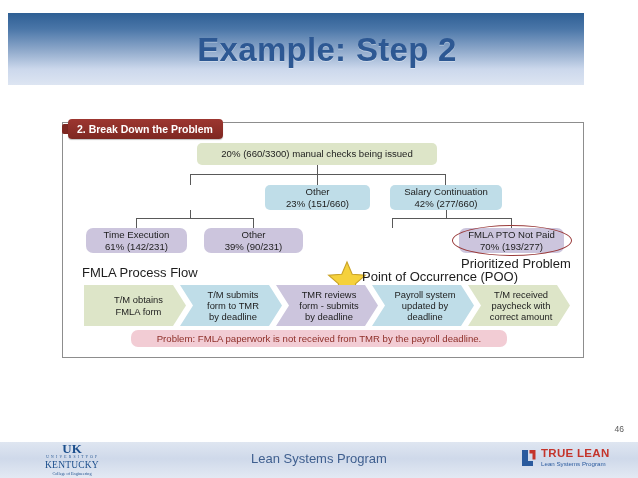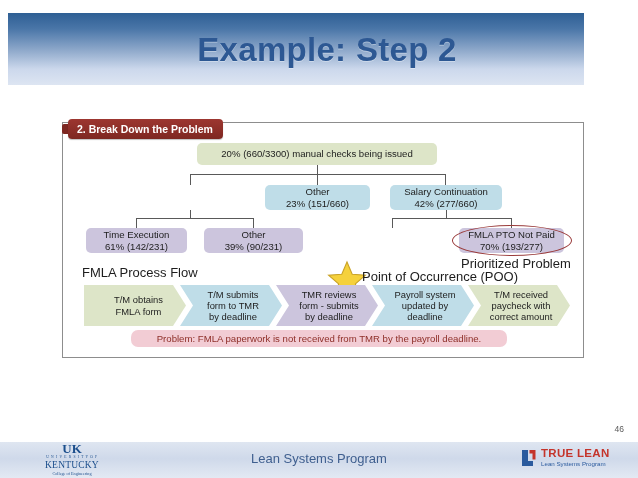--- a/index.html
+++ b/index.html
@@ -43,21 +43,21 @@
   
   .node{
     position:absolute;border-radius:5px;box-sizing:border-box;
     display:flex;flex-direction:column;align-items:center;justify-content:center;
     text-align:center;line-height:1.18;color:#1d1d1d;font-size:9.6px;
   }
   .node .l1{display:block;}
   .node .l2{display:block;}
   .green{background:#dde5c8;}
   .blue{background:#bfdde8;}
-  .purple{background:#ccc5dd;}
+  .purple{background:#ccc5dd;border-radius:7px;}
 
   
   .ln{position:absolute;background:#595959;}
   .lnv{width:1px;}
   .lnh{height:1px;}
 
   
   .lbl{position:absolute;font-size:13px;color:#1d1d1d;white-space:nowrap;}
 
   

